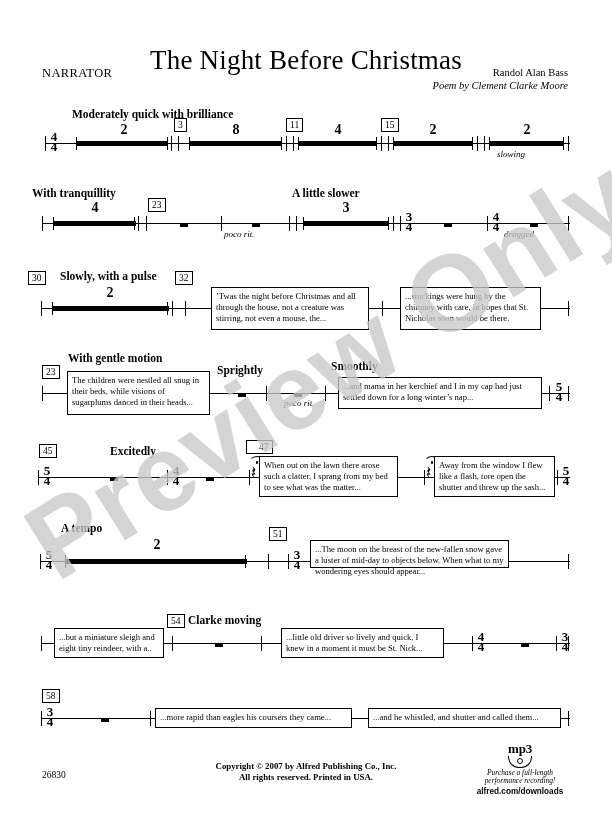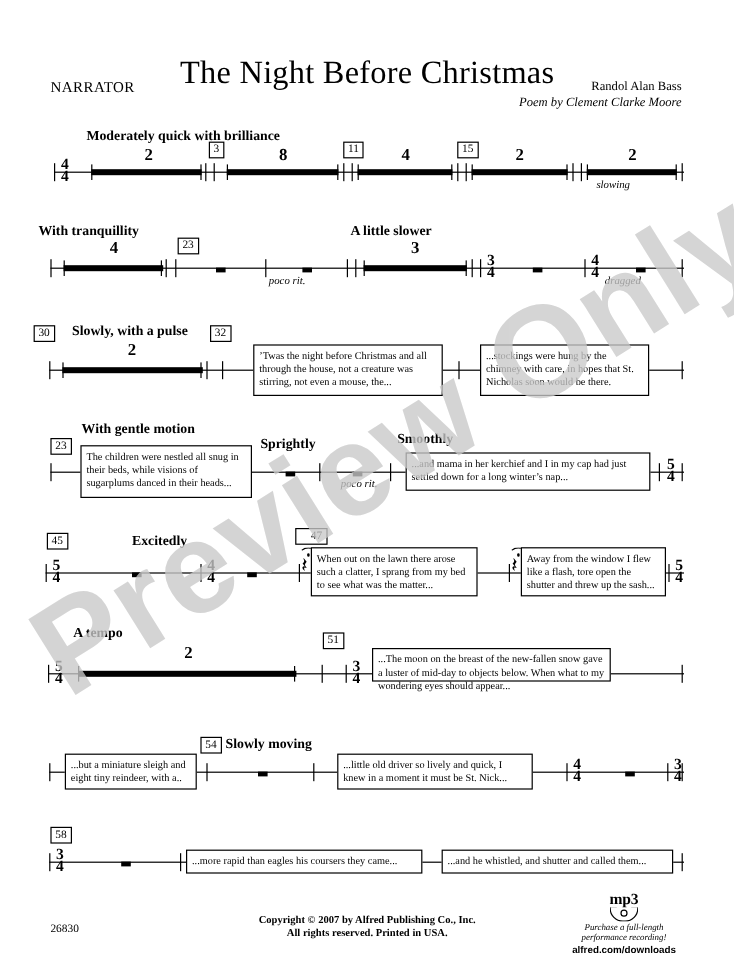--- a/index.html
+++ b/index.html
@@ -501,21 +501,21 @@
     <div class="mmrest-cap" style="left:65px; top:42px;"></div>
     <div class="mmrest-cap" style="left:245px; top:42px;"></div>
     <div class="mmcount" style="left:157px; top:24px;">2</div>
 
     <div class="mnum" style="left:269px; top:14px;">51</div>
 
     <div class="cue" style="left:310px; top:27px; width:199px; height:28px;">...The moon on the breast of the new-fallen snow gave a luster of mid-day to objects below. When what to my wondering eyes should appear...</div>
   </div>
 
   <div class="system" style="top:598px;height:70px;">
-    <div class="tempo" style="left:188px; top:16px;">Slowly moving</div>
+    <div class="tempo" style="left:188px; top:16px;">Clarke moving</div>
 
     <div class="staffline" style="left:41px; top:45px; width:529px;"></div>
 
     <div class="barline tall" style="left:41px; top:38px;"></div>
     <div class="barline tall" style="left:172px; top:38px;"></div>
     <div class="barline tall" style="left:261px; top:38px;"></div>
     <div class="barline tall" style="left:472px; top:38px;"></div>
     <div class="barline tall" style="left:556px; top:38px;"></div>
     <div class="barline tall" style="left:568px; top:38px;"></div>
 

